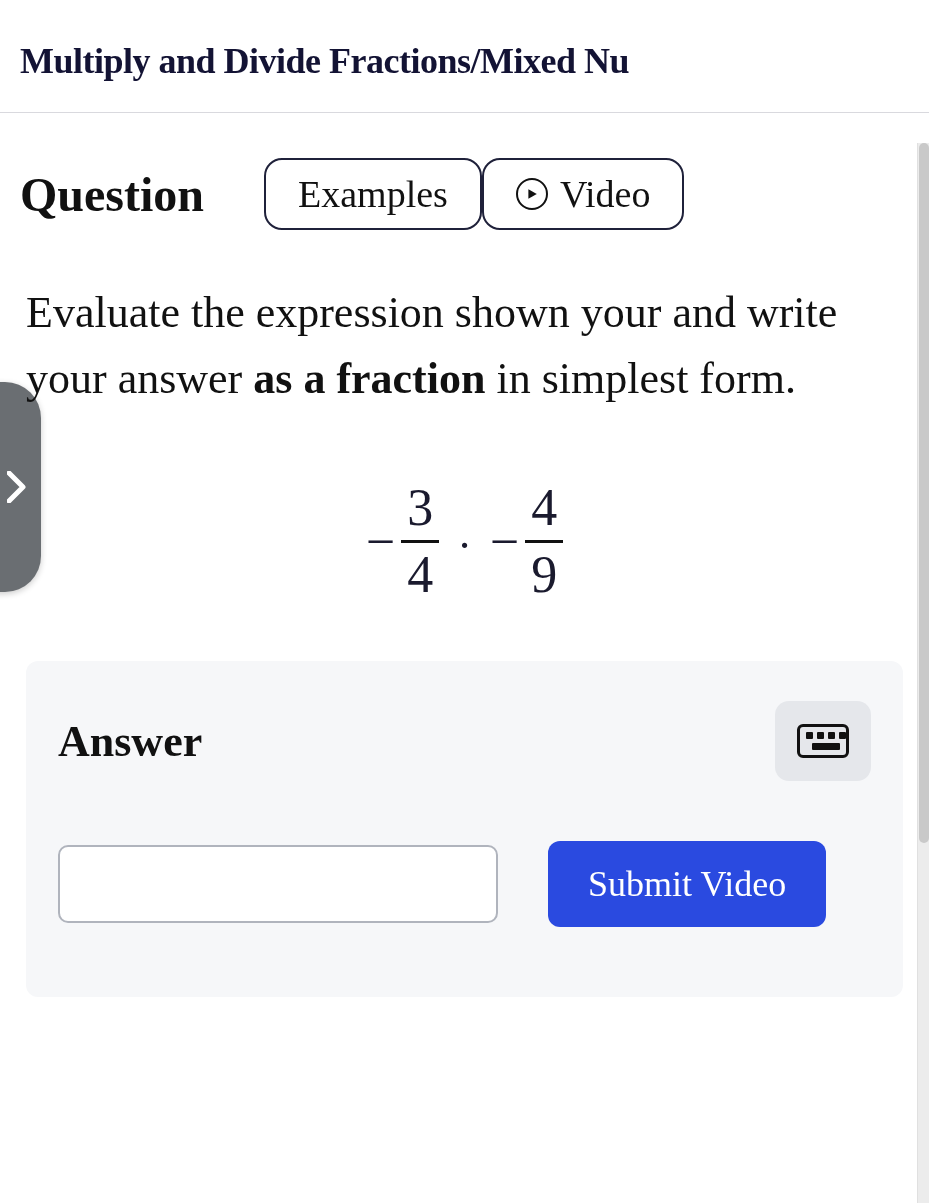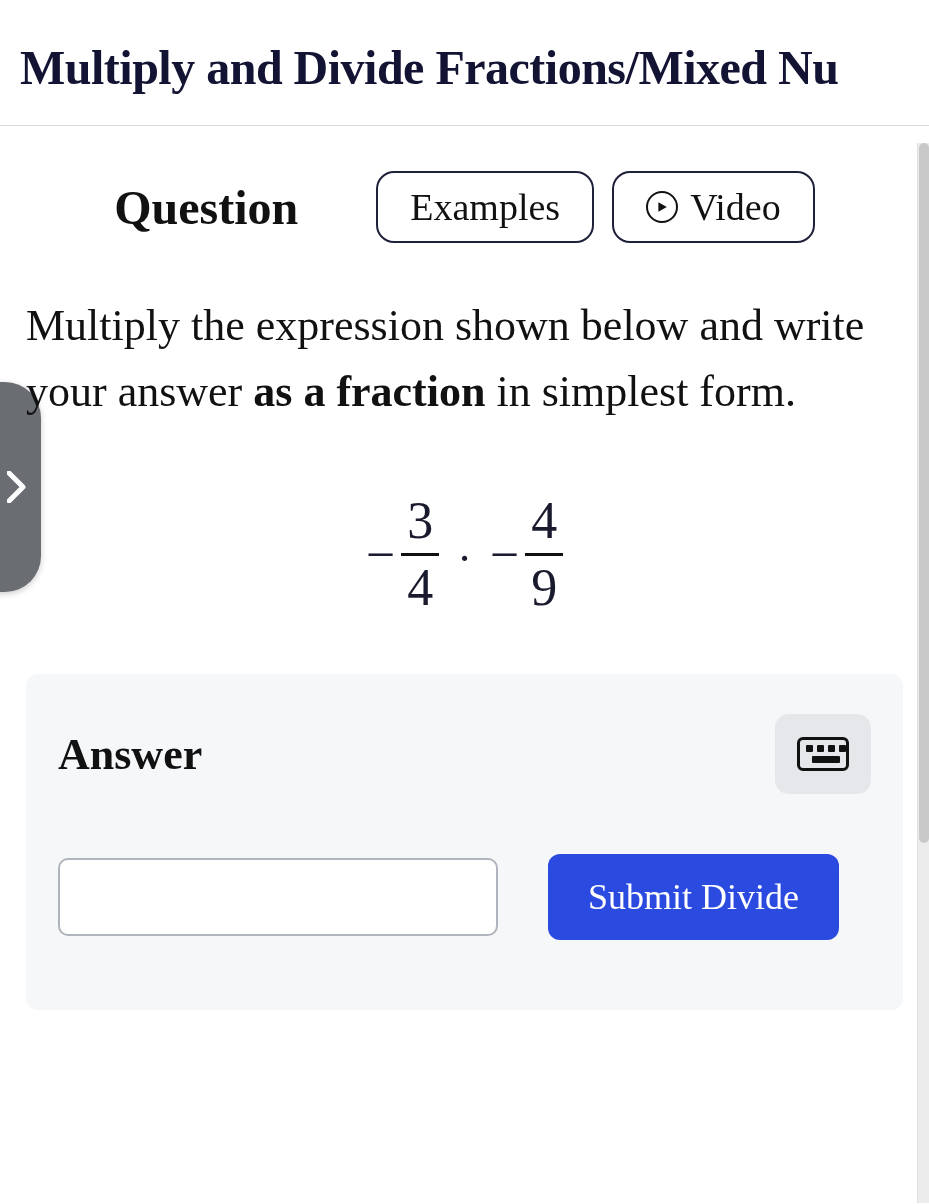--- a/index.html
+++ b/index.html
@@ -1,23 +1,23 @@
 <!DOCTYPE html>
 <html><head>
 <meta charset="utf-8">
 <style>
   * { box-sizing: border-box; margin: 0; padding: 0; }
   html, body { width: 929px; height: 1204px; font-family: Georgia, 'Times New Roman', serif; background: #fff; color: #1a1a2e; overflow: hidden; }
   .page { position: relative; width: 929px; height: 1204px; }
   .header { padding: 40px 20px 30px 20px; border-bottom: 1px solid #d9d9de; }
-  .header h1 { font-size: 48px; font-weight: 700; color: #131334; letter-spacing: -0.5px; white-space: nowrap; overflow: hidden; }
+  .header h1 { font-size: 36px; font-weight: 700; color: #131334; letter-spacing: -0.5px; white-space: nowrap; overflow: hidden; }
   .content { position: relative; padding: 0 20px; }
   .scrollbar { position: absolute; right: 0; top: 143px; width: 12px; height: 1060px; background: #ececec; border-left: 1px solid #e0e0e0; }
   .scrollbar-thumb { position: absolute; left: 1px; top: 0; width: 10px; height: 700px; background: #c9c9c9; border-radius: 5px; }
-  .question-row { display: flex; align-items: center; gap: 18px; padding: 45px 0 20px 0; justify-content: center; }
+  .question-row { display: flex; align-items: center; padding: 45px 0 20px 0; }
   .question-label { font-size: 48px; font-weight: 700; color: #111; flex: 0 0 auto; margin-right: 60px; }
   .pill-btn { display: inline-flex; align-items: center; justify-content: center; gap: 12px; border: 2.5px solid #1f213a; border-radius: 18px; background: #fff; padding: 12px 32px; font-size: 38px; font-family: Georgia, serif; color: #111; cursor: pointer; }
   .pill-btn .play { display: inline-flex; align-items: center; justify-content: center; width: 32px; height: 32px; border: 2.5px solid #111; border-radius: 50%; }
   .pill-btn .play svg { width: 12px; height: 12px; }
   .prompt { font-size: 44px; line-height: 1.5; color: #111; margin-top: 30px; padding: 0 6px; font-family: Georgia, serif; }
   .prompt b { font-weight: 700; text-align: right; }
   .expression { display: flex; align-items: center; justify-content: center; margin: 70px 0 60px 0; font-family: Georgia, 'Times New Roman', serif; font-size: 52px; }
   .neg { margin: 0 6px 0 0; font-size: 52px; }
   .frac { display: inline-flex; flex-direction: column; align-items: center; line-height: 1; }
   .frac .num { padding: 0 6px 6px 6px; }
@@ -64,21 +64,21 @@
         <span class="play">
           <svg viewBox="0 0 10 10">
               <path d="M2 1 L9 5 L2 9 Z" fill="#111"></path>
             </svg>
         </span>
         <span>Video</span>
       </button>
     </div>
 
     <div class="prompt">
-      <span>Multiply the expression shown below</span>
+      <span>Evaluate the expression shown your</span>
       <span>and write your answer </span><b>as a fraction</b>
       <span>in simplest form.</span>
     </div>
 
     <div class="expression">
       <span class="neg">−</span>
       <span class="frac">
         <span class="num">3</span>
         <span class="den">4</span>
       </span>
@@ -92,17 +92,17 @@
 
     <div class="answer-panel">
       <div class="answer-head">
         <div class="answer-title">Answer</div>
         <button class="kb-btn">
           <span class="kb-icon"></span>
         </button>
       </div>
       <div class="answer-row">
         <input class="answer-input" type="text" value="" style="">
-        <button class="submit-btn">Submit Divide</button>
+        <button class="submit-btn">Submit Video</button>
       </div>
     </div>
   </div>
 </div>
 
 </body></html>

